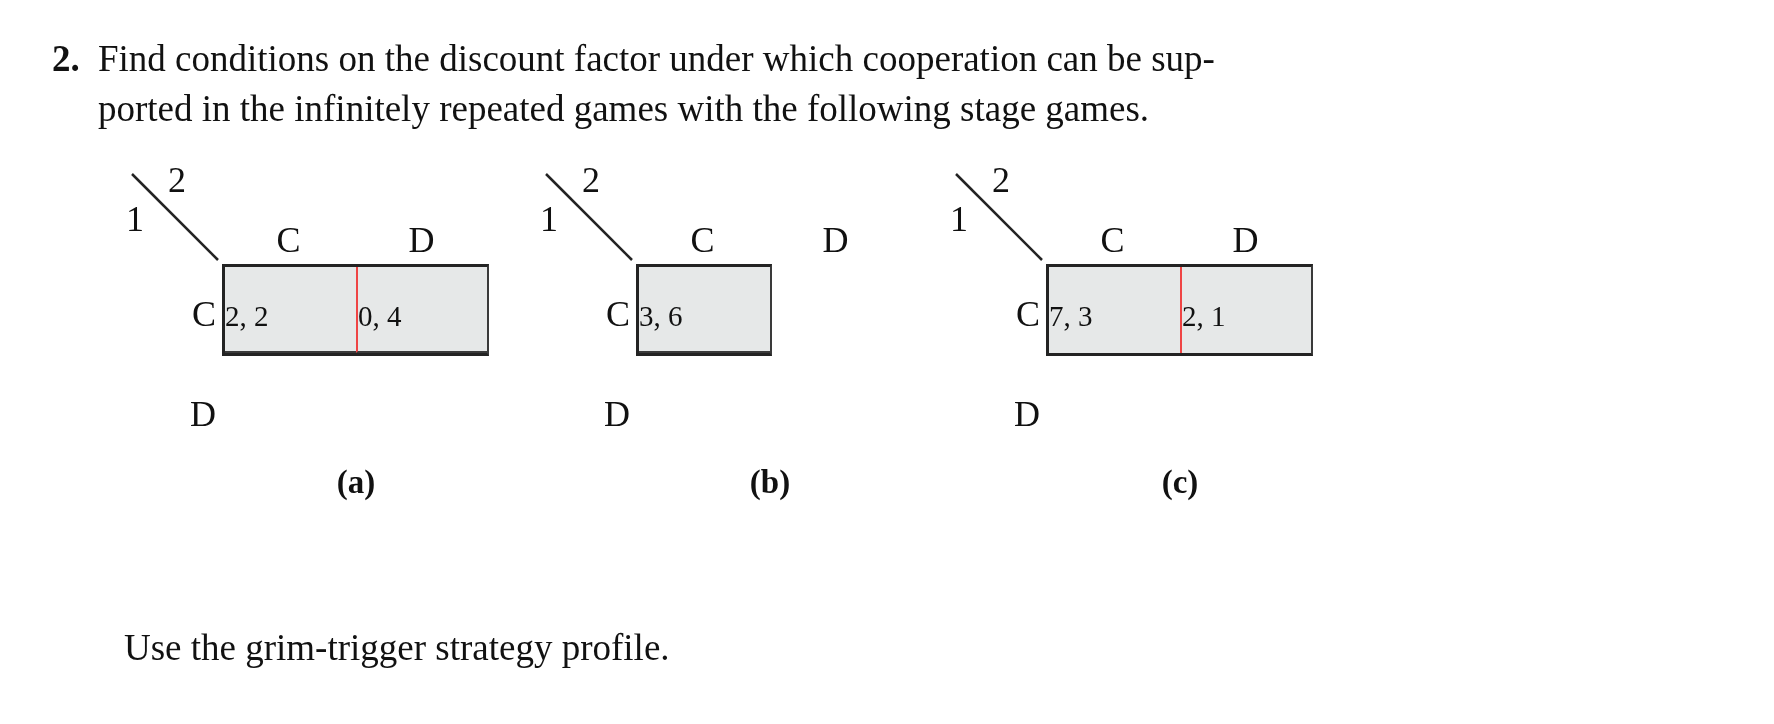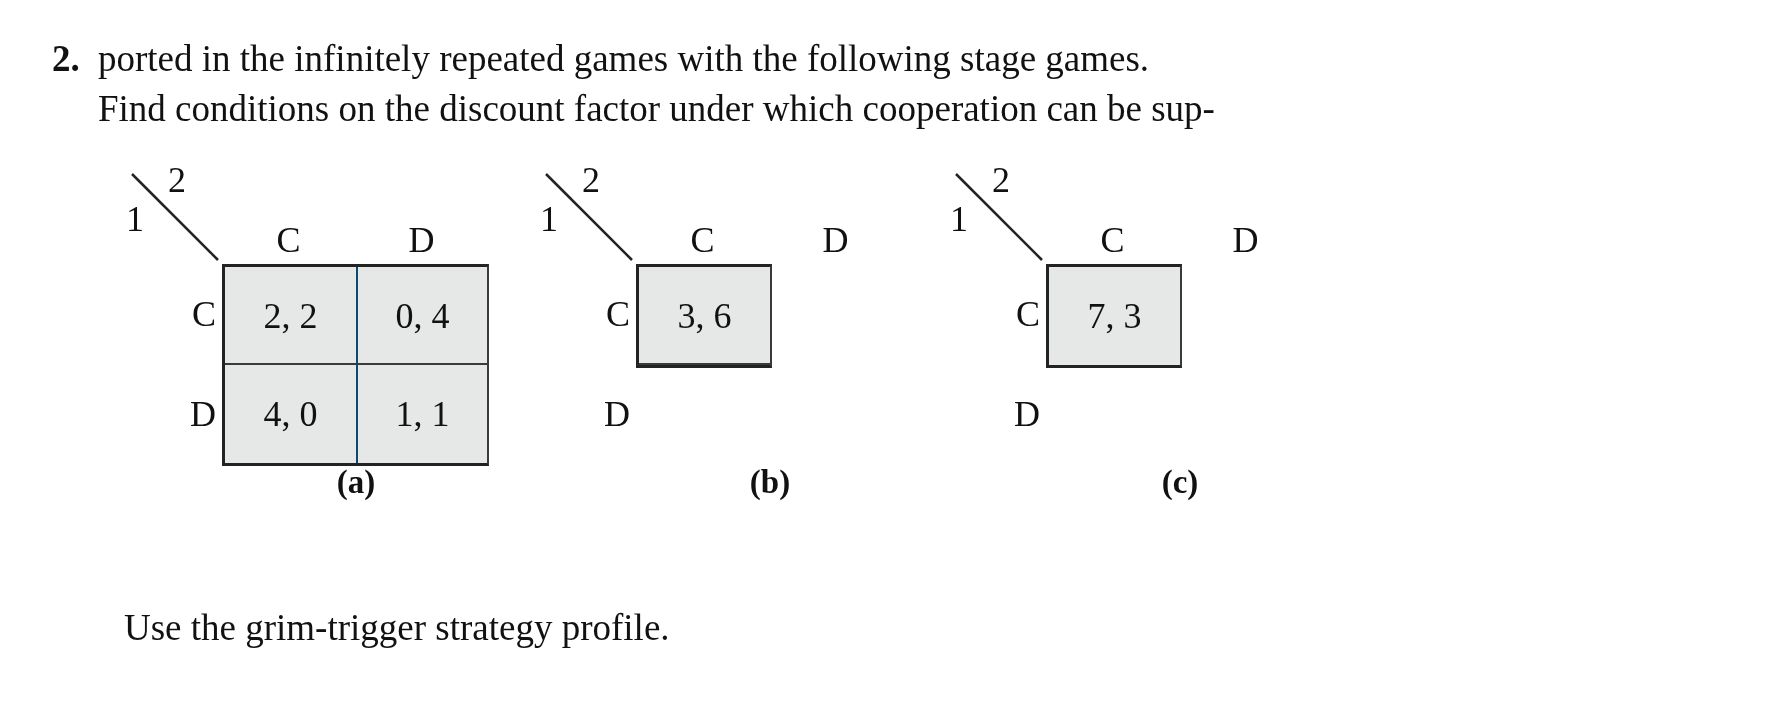--- a/index.html
+++ b/index.html
@@ -129,60 +129,59 @@
     background: #e6e8e8;
   }
   .grid-row {
     display: flex;
   }
   .grid-row.first .cell {
     border-bottom: 2px solid #3a3a3a;
   }
   .cell {
     width: 131px;
-    height: 98px;
+    height: 86px;
     line-height: 98px;
-    text-align: center;
-    font-size: 36px;
+    font-size: 29px;
     background: #e6e8e8;
     box-sizing: border-box;
   }
   .cell.col-right {
-    border-left: 2px solid #0c4a6e;
+    border-left: 2px solid #ef4444;
   }
 
   
   .caption {
     position: absolute;
     top: 296px;
     width: 268px;
     left: 96px;
     text-align: center;
     font-size: 33px;
     font-weight: bold;
   }
 
   
   .footer-note {
     position: absolute;
     left: 124px;
-    top: 603px;
+    top: 623px;
     font-size: 37px;
     line-height: 50px;
     white-space: nowrap;
   }
 </style>
 </head>
 <body>
 
 <div class="problem">
   <div class="problem-number">2.</div>
   <div class="problem-body">
+    <span class="problem-line">Find conditions on the discount factor under which cooperation can be sup-</span>
     <span class="problem-line">ported in the infinitely repeated games with the following stage games.</span>
-    <span class="problem-line">Find conditions on the discount factor under which cooperation can be sup-</span>
   </div>
 </div>
 
 <div class="matrix-row">
 
   <div class="game game-a">
     <div class="corner">
       <svg width="96" height="96" viewBox="0 0 96 96">
         <line x1="6" y1="6" x2="92" y2="92" stroke="#232323" stroke-width="2.5"></line>
       </svg>
@@ -198,24 +197,20 @@
     <div class="row-labels">
       <div class="row-label">C</div>
       <div class="row-label">D</div>
     </div>
 
     <div class="grid">
       <div class="grid-row first">
         <div class="cell">2, 2</div>
         <div class="cell col-right">0, 4</div>
       </div>
-      <div class="grid-row">
-        <div class="cell">4, 0</div>
-        <div class="cell col-right">1, 1</div>
-      </div>
     </div>
 
     <div class="caption">(a)</div>
   </div>
 
   <div class="game game-b">
     <div class="corner">
       <svg width="96" height="96" viewBox="0 0 96 96">
         <line x1="6" y1="6" x2="92" y2="92" stroke="#232323" stroke-width="2.5"></line>
       </svg>
@@ -259,20 +254,21 @@
     <div class="row-labels">
       <div class="row-label">C</div>
       <div class="row-label">D</div>
     </div>
 
     <div class="grid">
       <div class="grid-row first">
       </div>
       <div class="grid-row">
         <div class="cell">7, 3</div>
+        <div class="cell col-right">2, 1</div>
       </div>
     </div>
 
     <div class="caption">(c)</div>
   </div>
 
 </div>
 
 <div class="footer-note">Use the grim-trigger strategy profile.</div>
 

